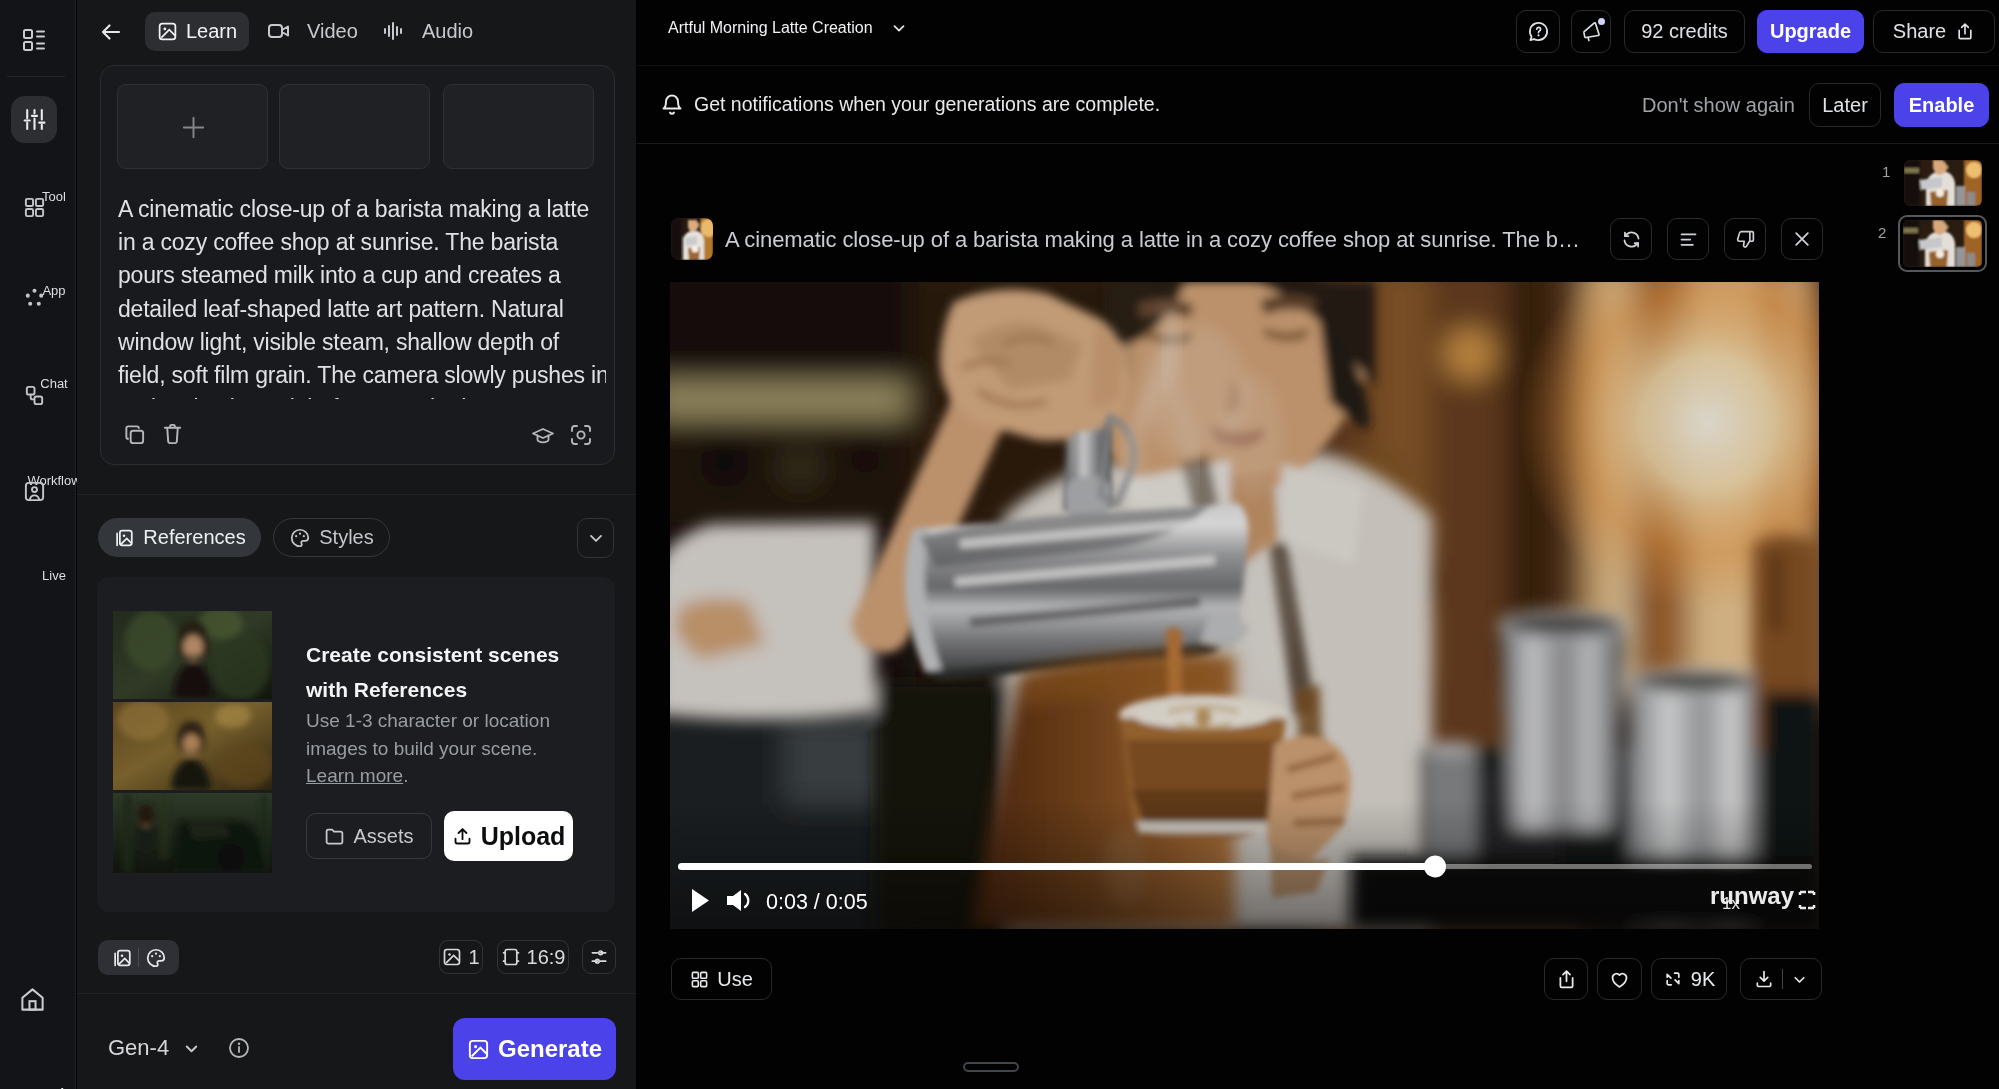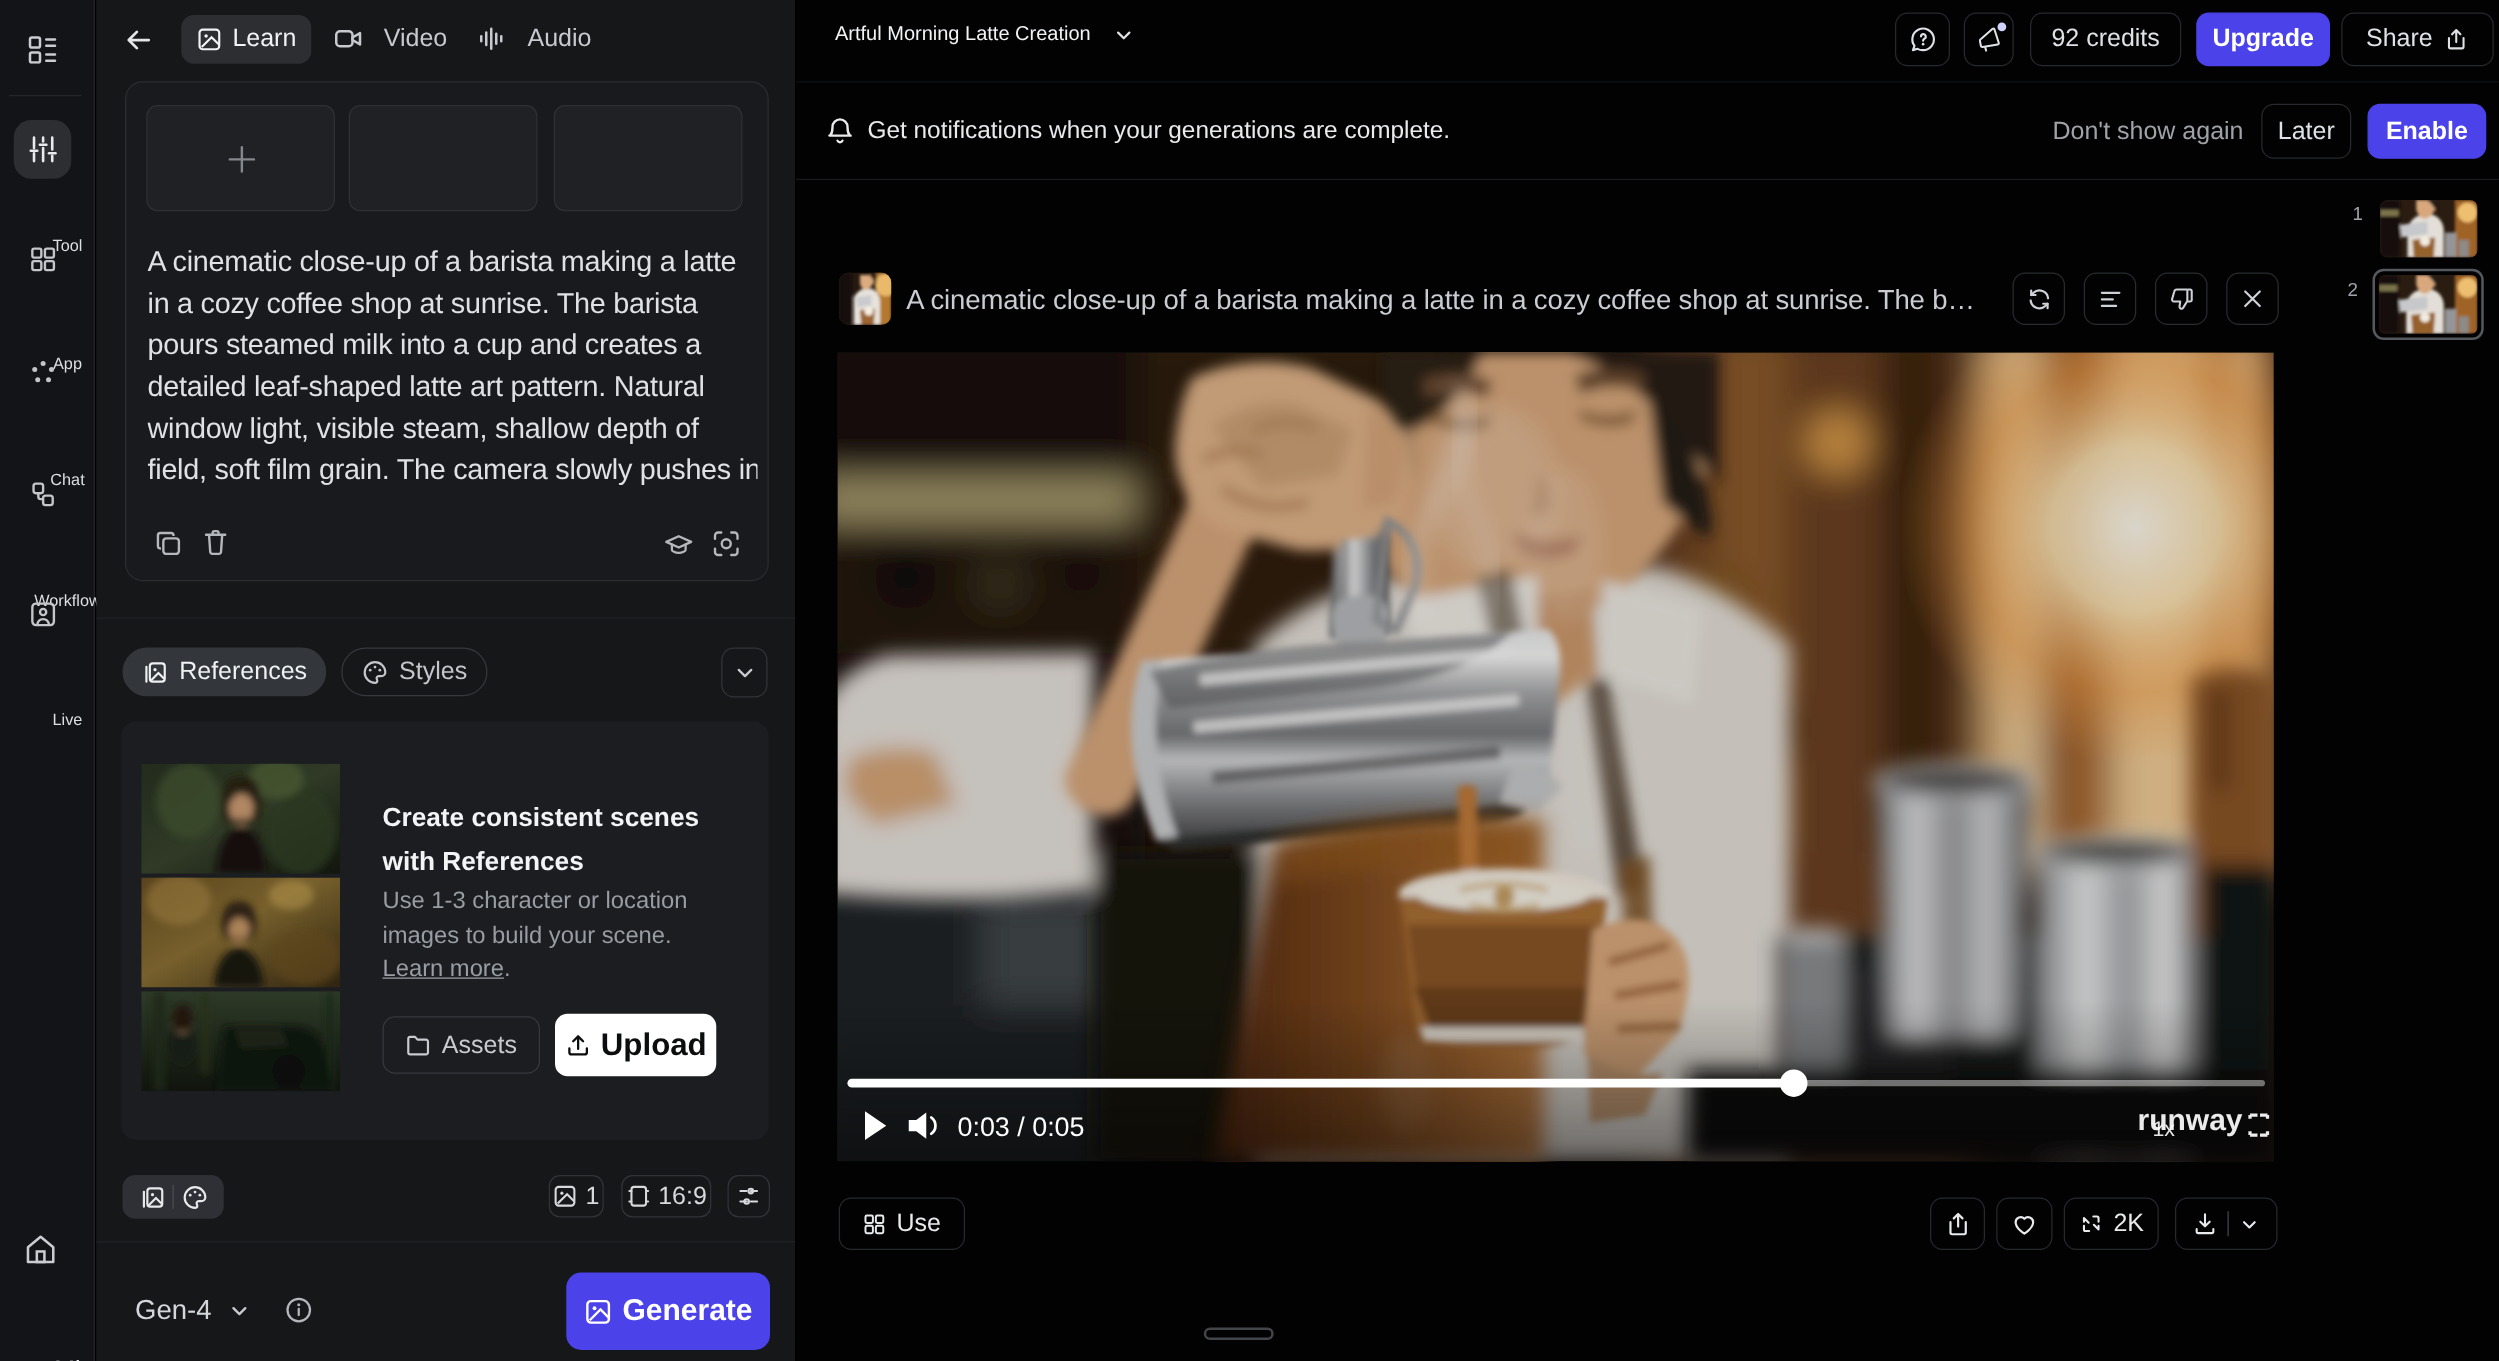--- a/index.html
+++ b/index.html
@@ -1216,21 +1216,21 @@
     </div>
     <div class="ubtn" style="left:960px;width:45px">
       <svg width="21" height="21" viewBox="0 0 24 24" fill="none" stroke="#e8eaec" stroke-width="2" stroke-linejoin="round">
           <path d="M12 20.5s-8-4.8-8-10.5a4.6 4.6 0 0 1 8-3.1A4.6 4.6 0 0 1 20 10c0 5.7-8 10.5-8 10.5z"></path>
         </svg>
     </div>
     <div class="ubtn" style="left:1014px;width:76px">
       <svg class="ic" width="20" height="20" viewBox="0 0 24 24" fill="none" stroke="#e8eaec" stroke-width="2" stroke-linecap="round">
           <path d="M14 5h3.5A1.5 1.5 0 0 1 19 6.5V10M10 19H6.5A1.5 1.5 0 0 1 5 17.5V14M19 14v3.5M19 17.5 14.5 13M5 6.5V10M5 6.5 9.5 11"></path>
         </svg>
-      <span>2K</span>
+      <span>9K</span>
     </div>
     <div class="ubtn" style="left:1103px;width:82px">
       <svg class="ic" width="20" height="20" viewBox="0 0 24 24" fill="none" stroke="#e8eaec" stroke-width="2" stroke-linecap="round" stroke-linejoin="round">
           <path d="M12 3v11M7.5 10 12 14.5 16.5 10"></path>
           <path d="M4 17v2.5A1.5 1.5 0 0 0 5.5 21h13a1.5 1.5 0 0 0 1.5-1.5V17"></path>
         </svg>
       <div style="width:1px;height:20px;background:#43464b"></div>
       <svg class="ic" width="17" height="17" viewBox="0 0 24 24" fill="none" stroke="#e8eaec" stroke-width="2.4" stroke-linecap="round" stroke-linejoin="round">
           <path d="M6 9.5 12 15.5 18 9.5"></path>
         </svg>

